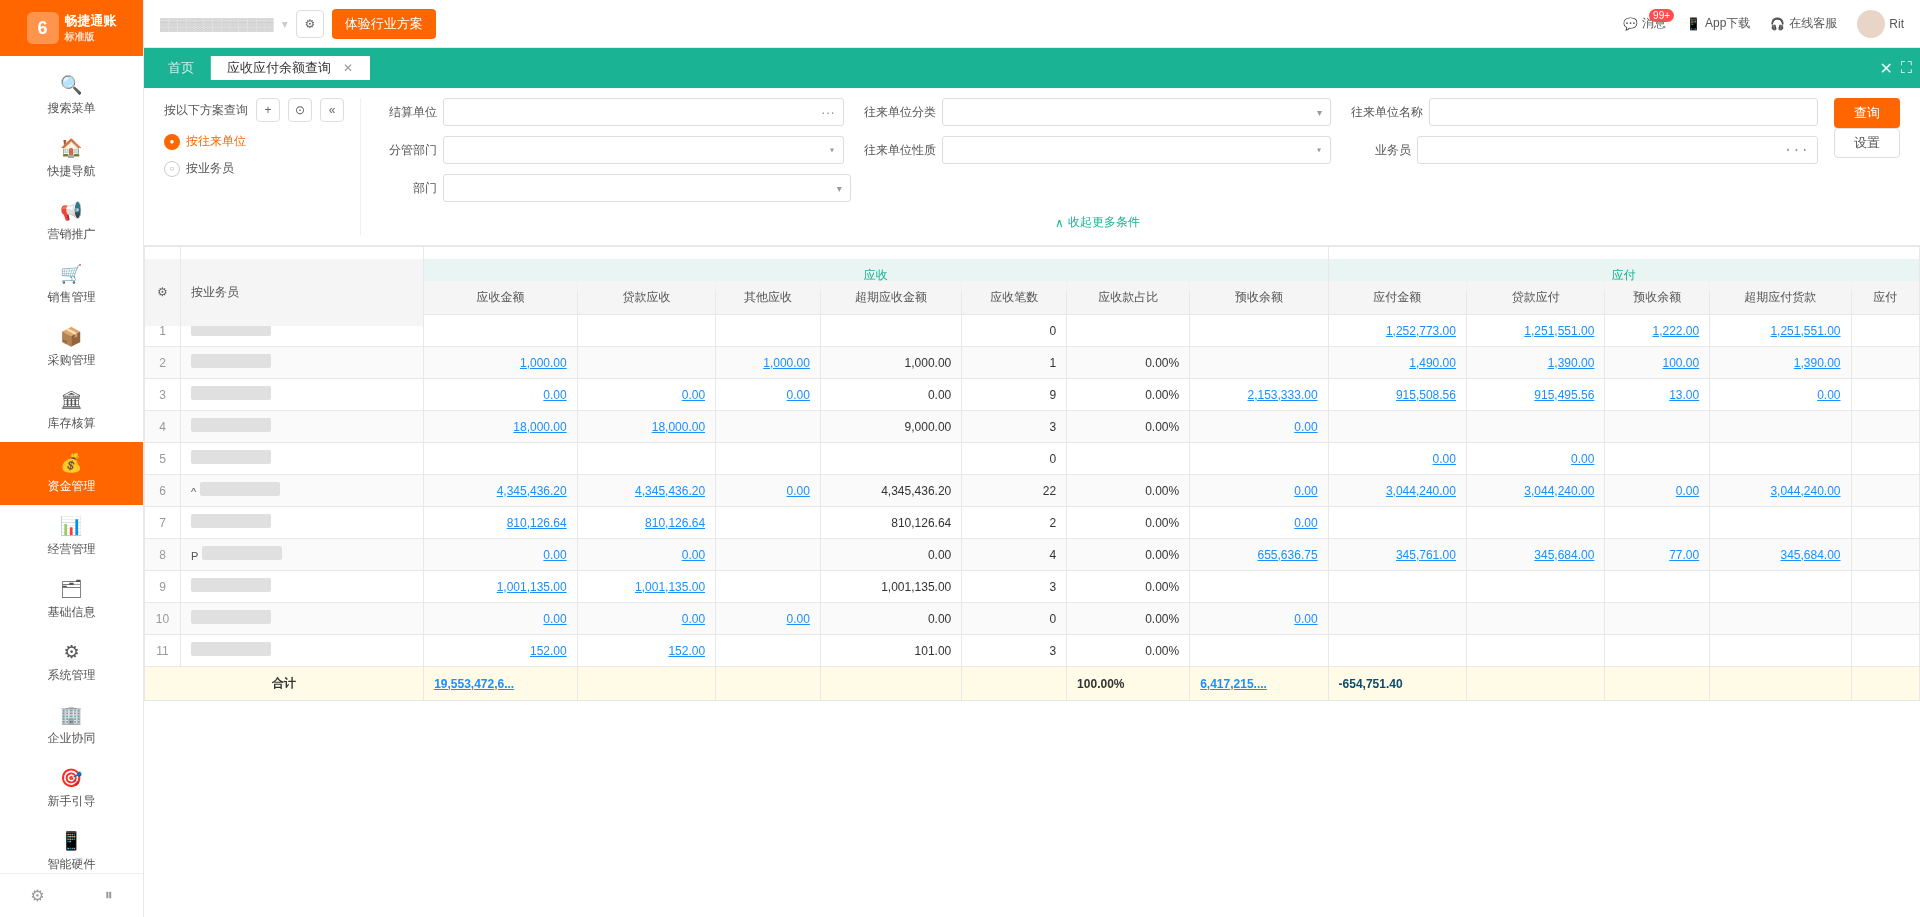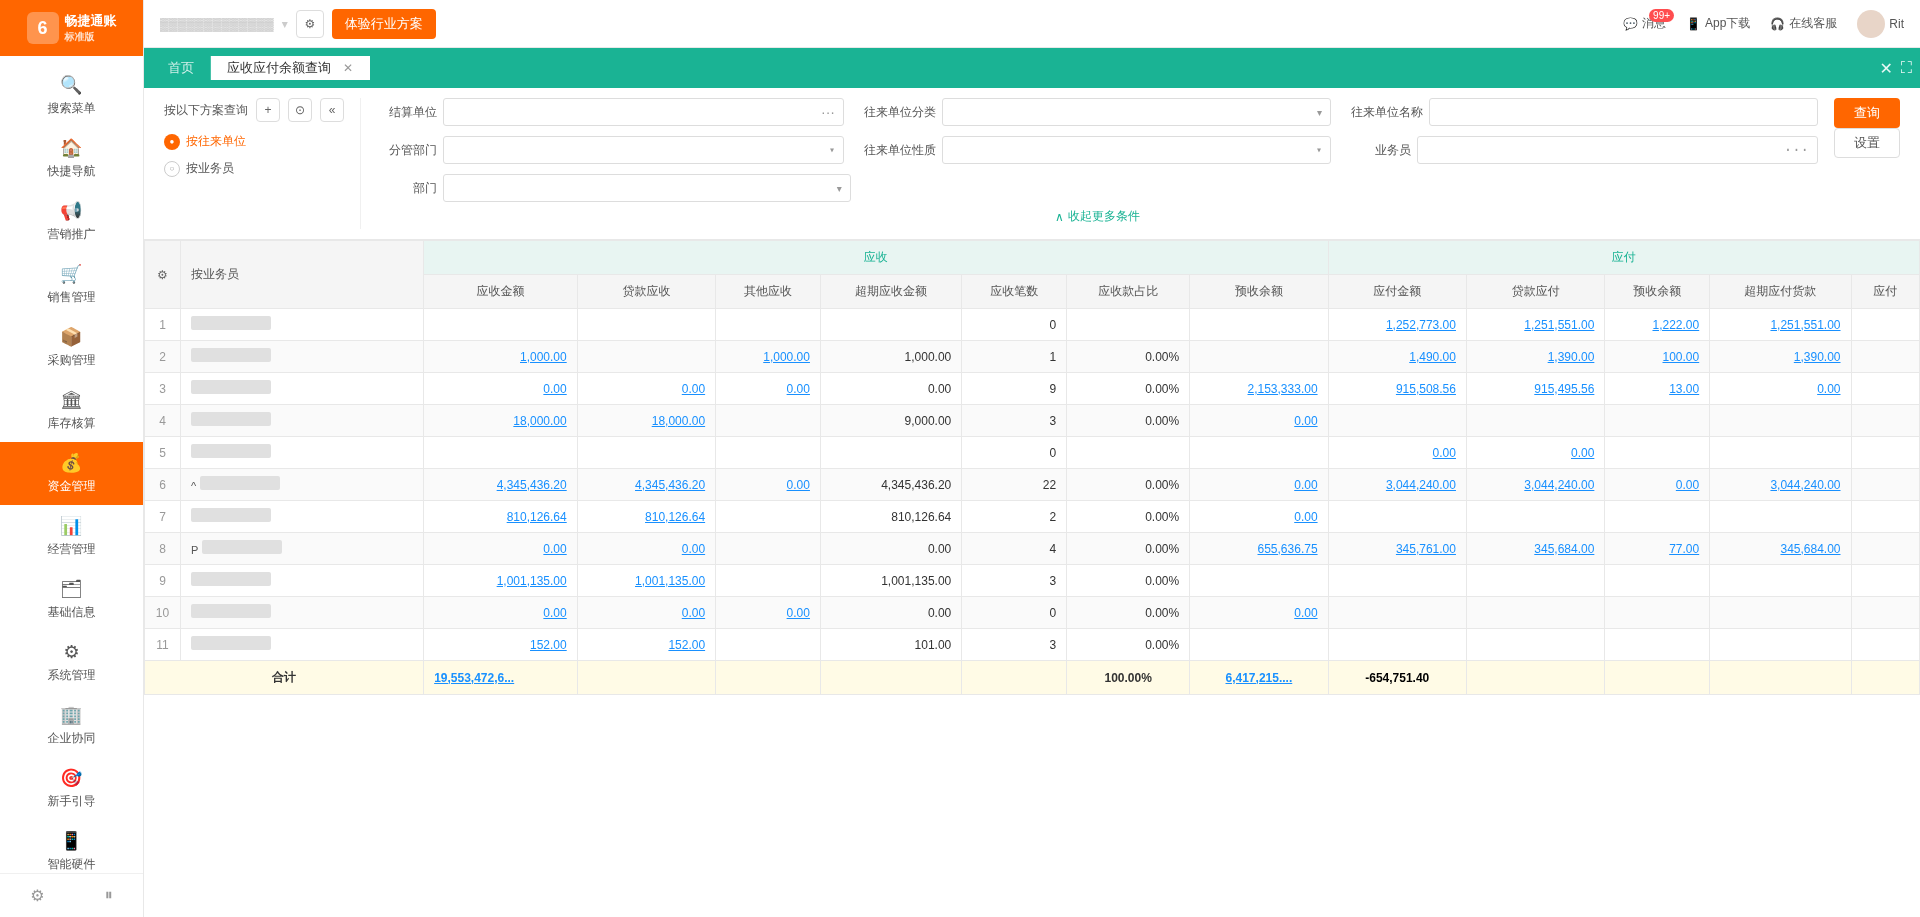--- a/index.html
+++ b/index.html
@@ -162,47 +162,47 @@
     }
     thead tr th {
       background: #f5f5f5;
       border: 1px solid #e8e8e8;
       padding: 8px 10px;
       text-align: center;
       color: #555;
       font-weight: normal;
       white-space: nowrap;
       position: sticky;
-      top: 0;
+      top: 12px;
       z-index: 10;
     }
     thead tr:first-child th { border-bottom: 1px solid #e8e8e8; }
     tbody tr td {
       border: 1px solid #e8e8e8;
       padding: 7px 10px;
       text-align: right;
       color: #333;
       white-space: nowrap;
     }
     tbody tr td:nth-child(1) { text-align: center; color: #999; }
     tbody tr td:nth-child(2) { text-align: left; }
     tbody tr:nth-child(even) { background: #fafafa; }
     .link-val { color: #1890ff; text-decoration: underline; cursor: pointer; }
     .settings-gear { color: #666; cursor: pointer; }
     tfoot tr td {
       background: #fffbe6;
       border: 1px solid #e8e8e8;
       padding: 8px 10px;
-      text-align: center;
+      text-align: left;
       font-weight: bold;
       color: #333;
     }
     tfoot tr td:first-child { text-align: center; }
     tfoot tr td:nth-child(2) { text-align: left; }
-    .negative { color: #000000; }
+    .negative { color: #0c4a6e; }
     .col-group-header { background: #e8f5f2; color: #1ab394; }
     .filter-grid-item { display: flex; align-items: center; gap: 6px; }
     .fgi-label { color: #555; font-size: 12px; white-space: nowrap; min-width: 60px; text-align: right; }
     .fgi-control { flex: 1; height: 28px; border: 1px solid #ddd; border-radius: 3px; padding: 0 8px; font-size: 12px; background: #fff; display: flex; align-items: center; justify-content: space-between; cursor: pointer; }
     .fgi-text-input { flex: 1; height: 28px; border: 1px solid #ddd; border-radius: 3px; padding: 0 8px; font-size: 12px; background: #fff; outline: none; }
     .chevron { color: #999; font-size: 10px; }
     .dots-btn { color: #999; font-size: 14px; cursor: pointer; }
   </style>
 </head>
 <body>
@@ -383,21 +383,21 @@
             </div>
             <div class="filter-grid-item">
               <span class="fgi-label">业务员</span>
               <div class="fgi-control">
                 <span style="color:#ccc"></span>
                 <span class="dots-btn">···</span>
               </div>
             </div>
           </div>
 
-          <div style="display:grid; grid-template-columns:1fr 2fr; gap:10px 20px; margin-bottom:6px;">
+          <div style="display:grid; grid-template-columns:1fr 2fr; gap:10px 20px; margin-bottom:12px;">
             <div class="filter-grid-item">
               <span class="fgi-label">部门</span>
               <div class="fgi-control">
                 <span style="color:#ccc"></span>
                 <span class="chevron">▾</span>
               </div>
             </div>
           </div>
 
           <div style="text-align:center;">

